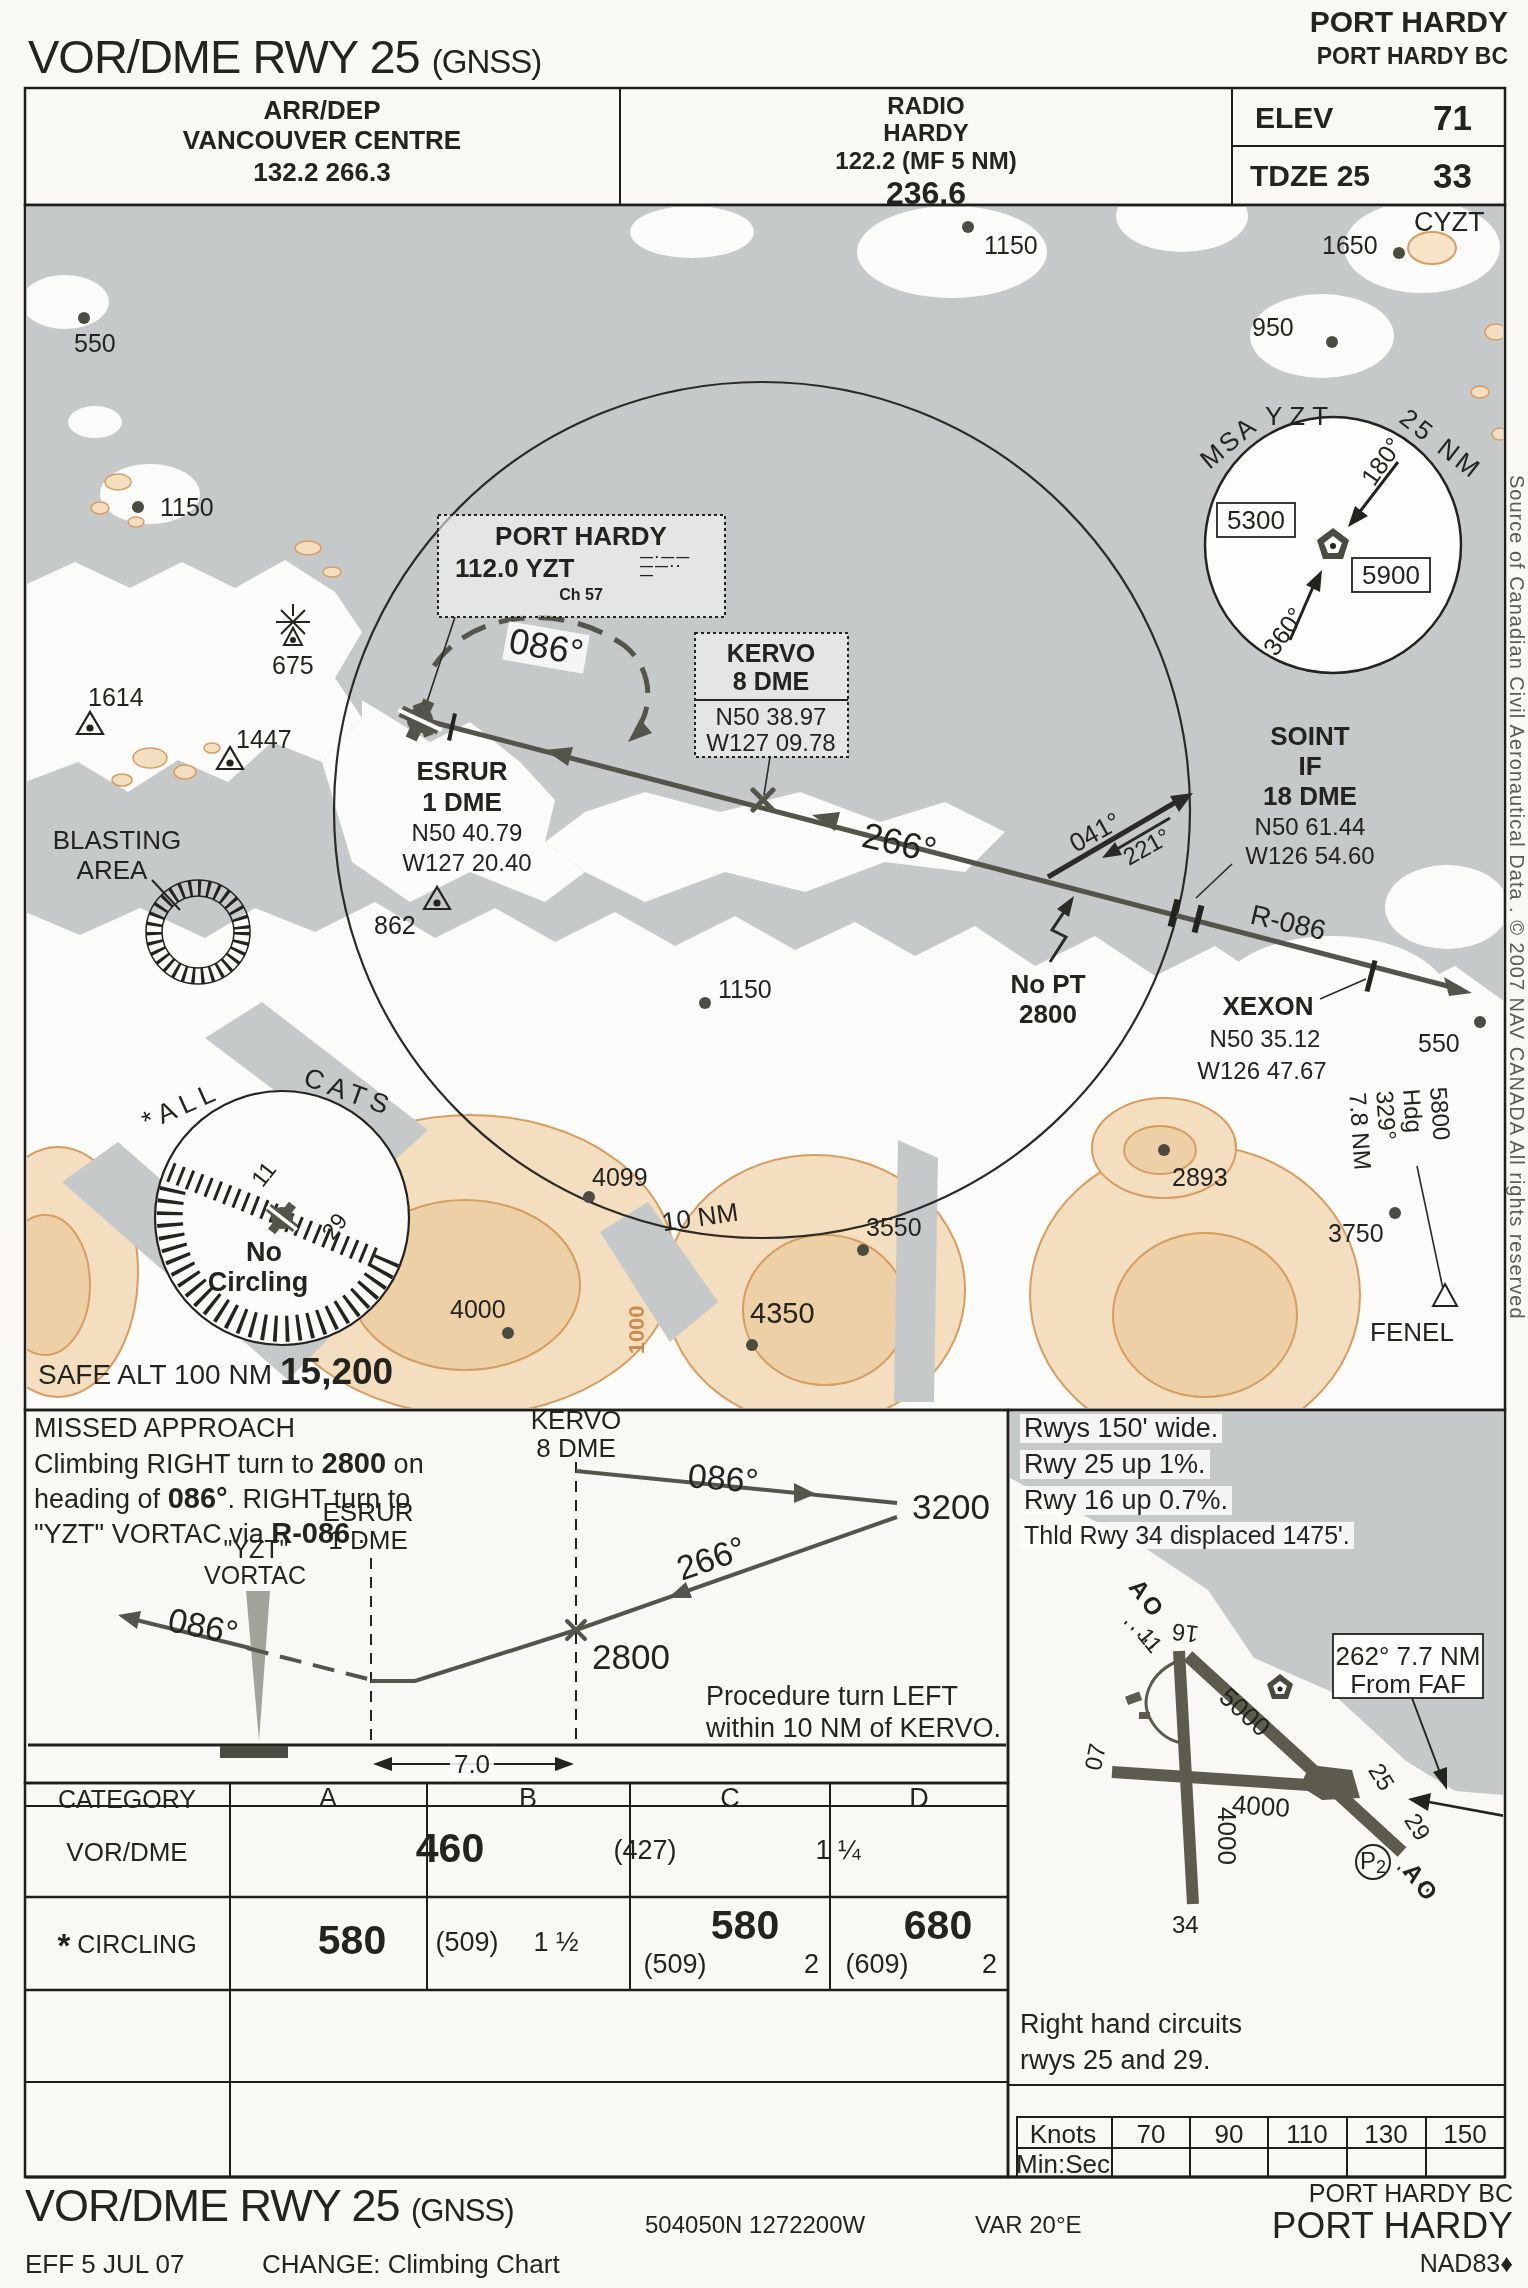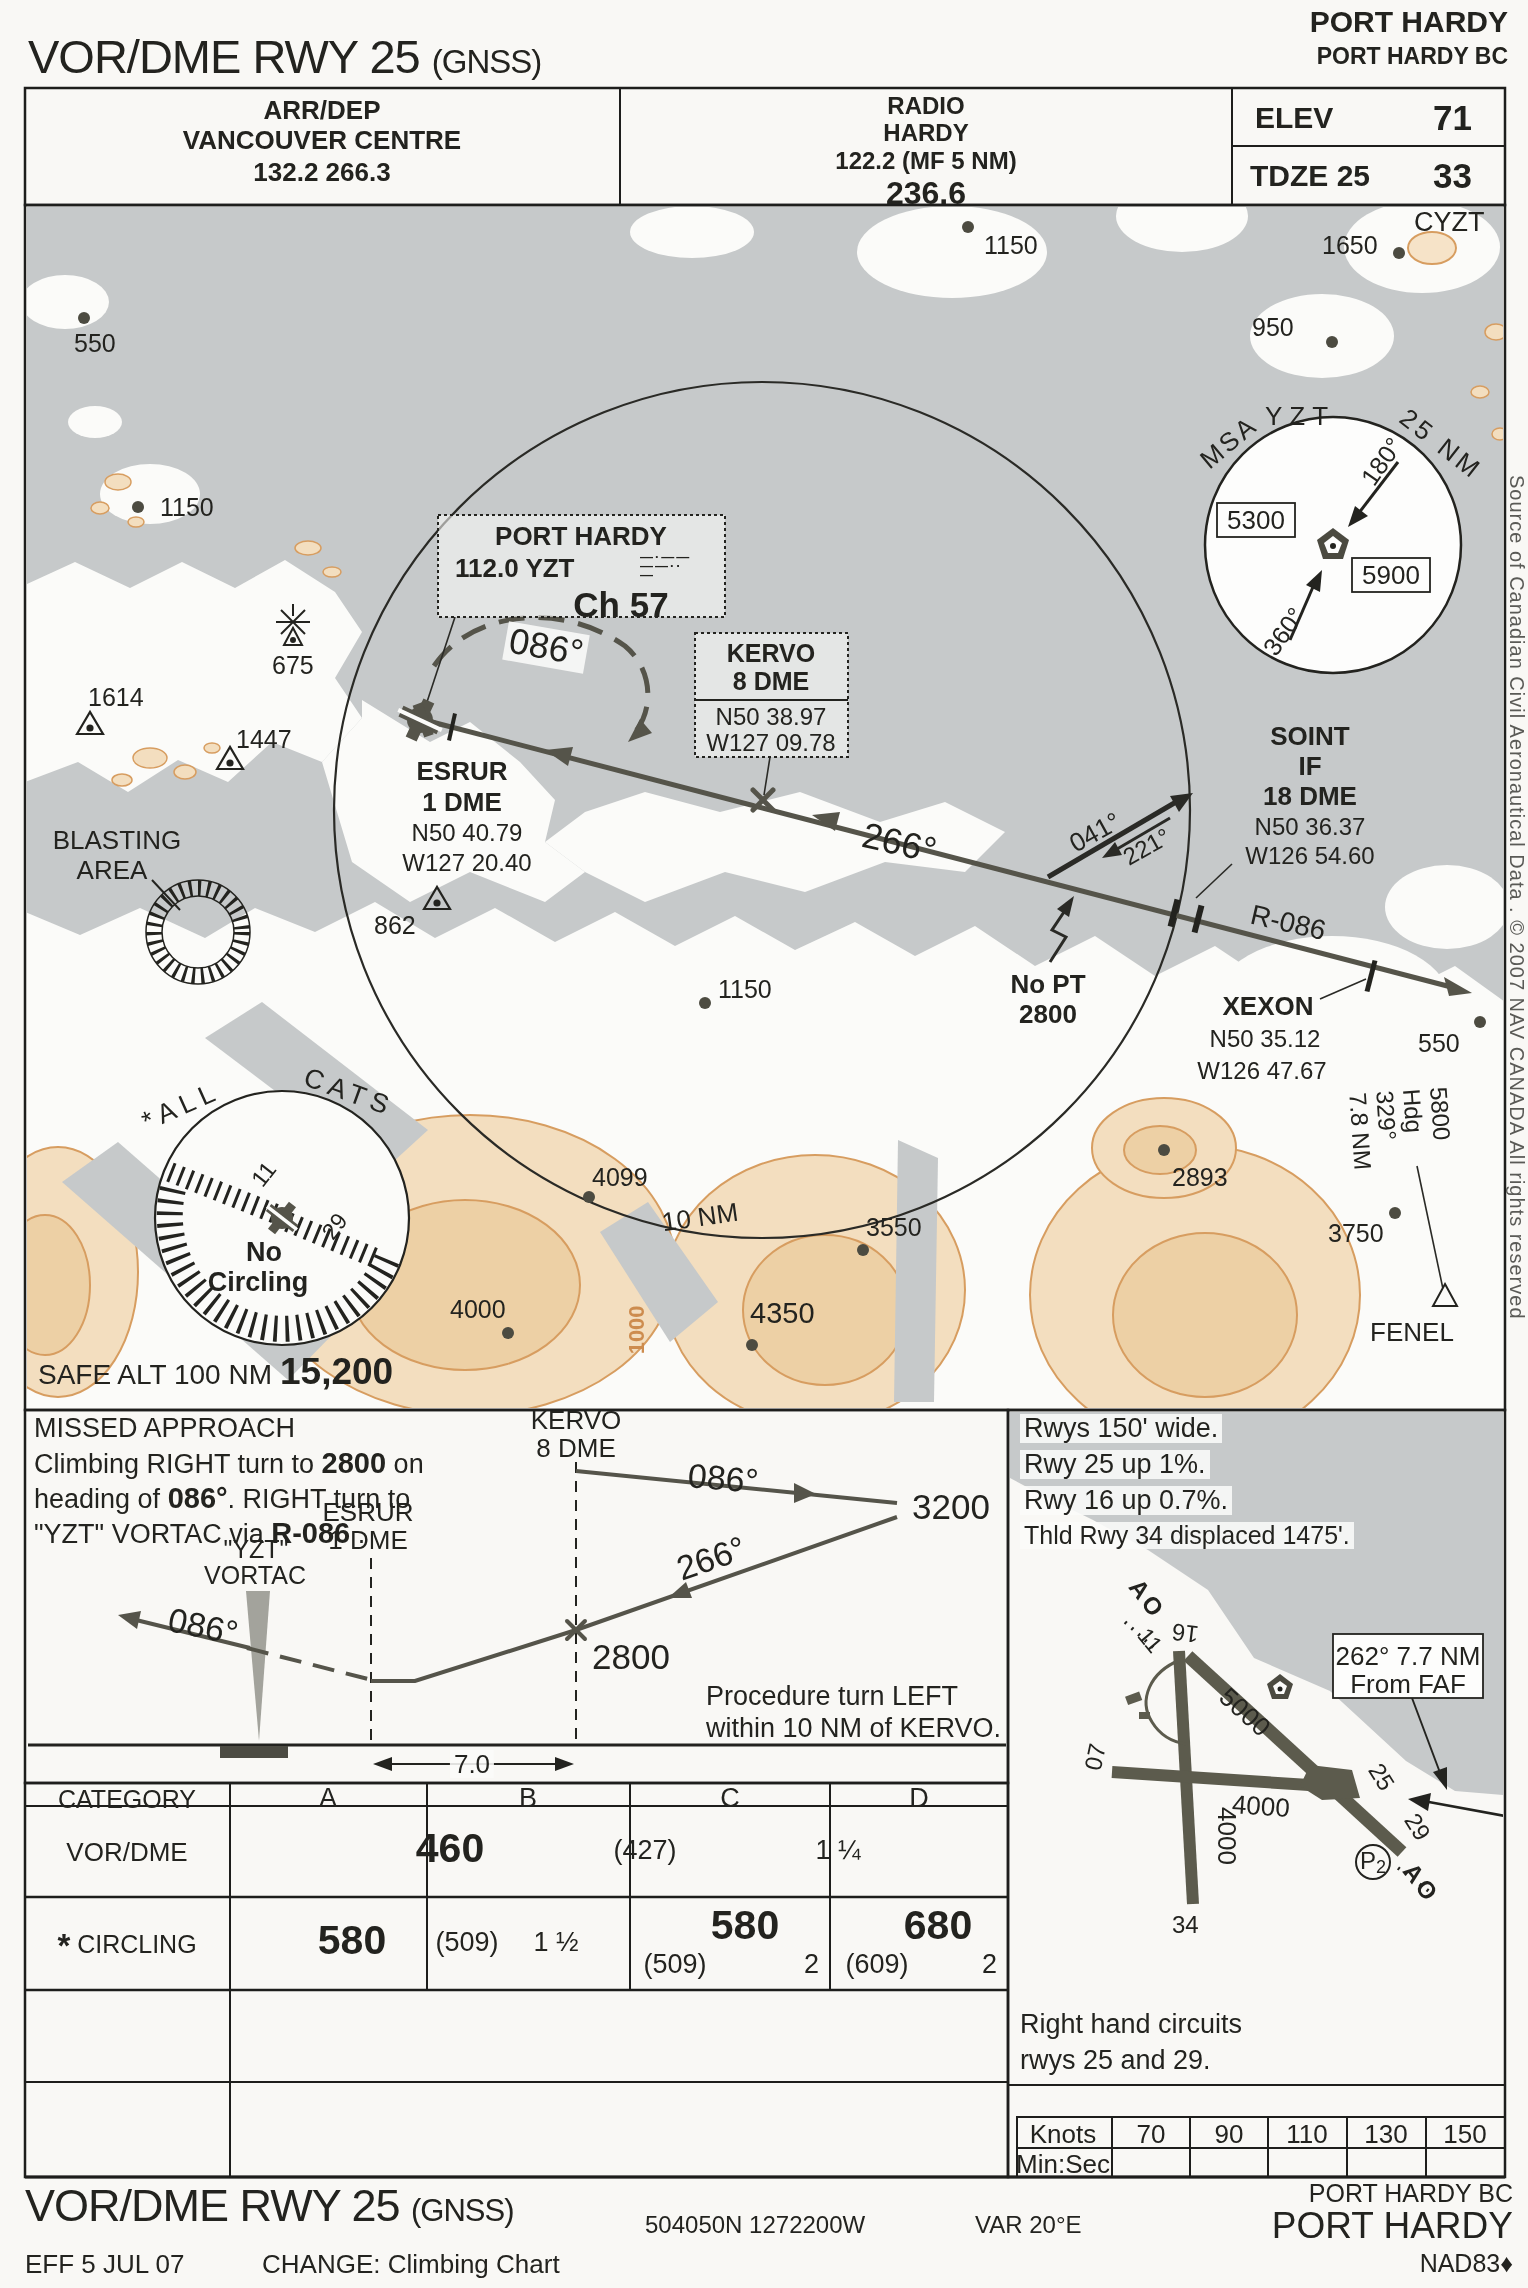--- a/index.html
+++ b/index.html
@@ -329,36 +329,36 @@
 <div class="t c" style="left:1256px;top:506px;font-size:26px;">5300</div>
 <div class="t c" style="left:1391px;top:561px;font-size:26px;">5900</div>
 
 <div class="t b c" style="left:581px;top:522px;font-size:26px;">PORT HARDY</div>
 <div class="t b" style="left:455px;top:554px;font-size:26px;">112.0 YZT</div>
 <div class="t morse" style="left:640px;top:552px;">
   <div>—·——</div>
   <div>——··</div>
   <div>—</div>
 </div>
-<div class="t b c" style="left:581px;top:586px;font-size:35px;margin-left:40px;">Ch 57</div>
+<div class="t b c" style="left:581px;top:586px;font-size:16px;">Ch 57</div>
 
 <div class="t b c" style="left:462px;top:757px;font-size:26px;">ESRUR</div>
 <div class="t b c" style="left:462px;top:788px;font-size:26px;">1 DME</div>
 <div class="t c" style="left:467px;top:820px;font-size:24px;">N50 40.79</div>
 <div class="t c" style="left:467px;top:850px;font-size:24px;">W127 20.40</div>
 
 <div class="t b c" style="left:771px;top:640px;font-size:25px;">KERVO</div>
 <div class="t b c" style="left:771px;top:668px;font-size:25px;">8 DME</div>
 <div class="t c" style="left:771px;top:704px;font-size:24px;">N50 38.97</div>
 <div class="t c" style="left:771px;top:730px;font-size:24px;">W127 09.78</div>
 
 <div class="t b c" style="left:1310px;top:722px;font-size:26px;">SOINT</div>
 <div class="t b c" style="left:1310px;top:752px;font-size:26px;">IF</div>
 <div class="t b c" style="left:1310px;top:782px;font-size:26px;">18 DME</div>
-<div class="t c" style="left:1310px;top:814px;font-size:24px;">N50 36.37</div>
+<div class="t c" style="left:1310px;top:814px;font-size:24px;">N50 61.44</div>
 <div class="t c" style="left:1310px;top:843px;font-size:24px;">W126 54.60</div>
 
 <div class="t b c" style="left:1268px;top:992px;font-size:26px;">XEXON</div>
 <div class="t c" style="left:1265px;top:1026px;font-size:24px;">N50 35.12</div>
 <div class="t c" style="left:1262px;top:1058px;font-size:24px;">W126 47.67</div>
 
 <div class="t c" style="left:1412px;top:1318px;font-size:26px;">FENEL</div>
 
 <div class="t rot halo" style="left:505px;top:628px;font-size:36px;transform:rotate(10deg);">086°</div>
 <div class="t rot" style="left:862px;top:824px;font-size:36px;transform:rotate(13deg);">266°</div>

